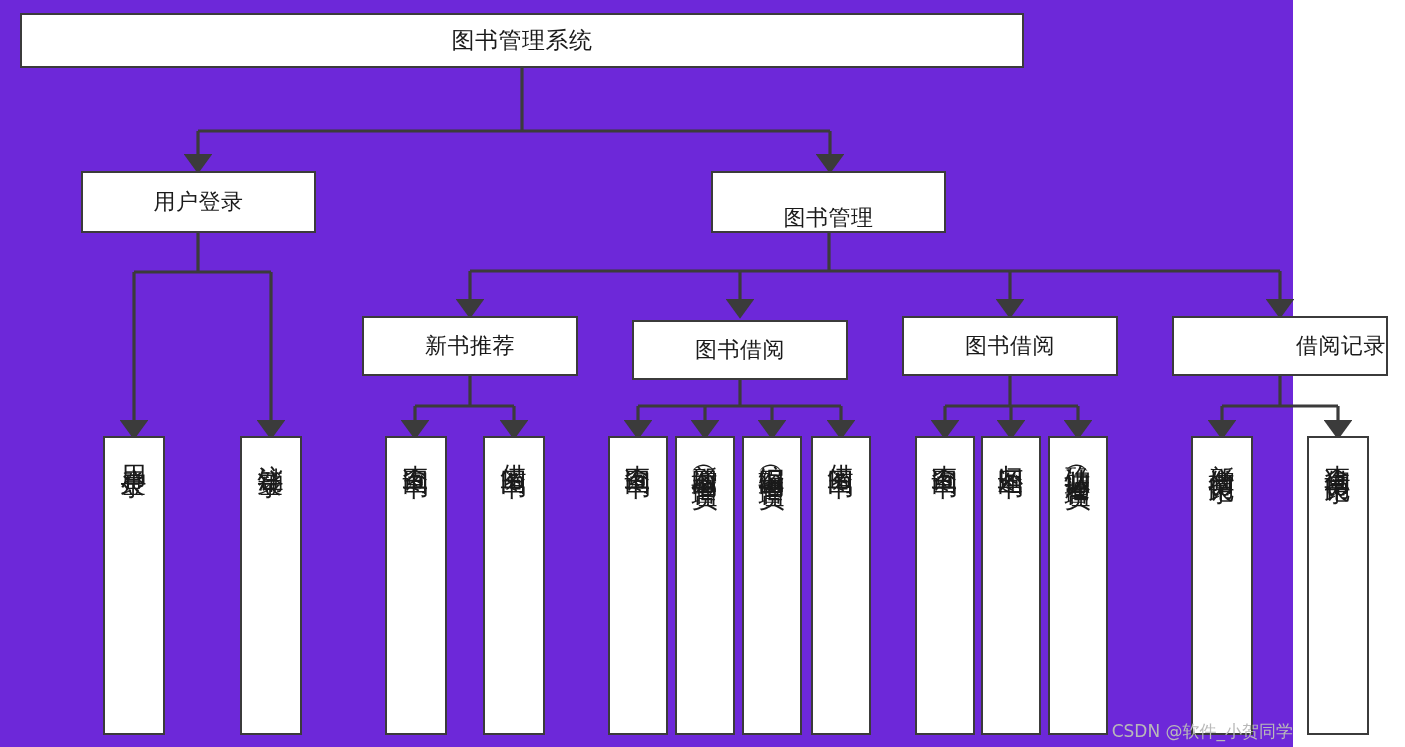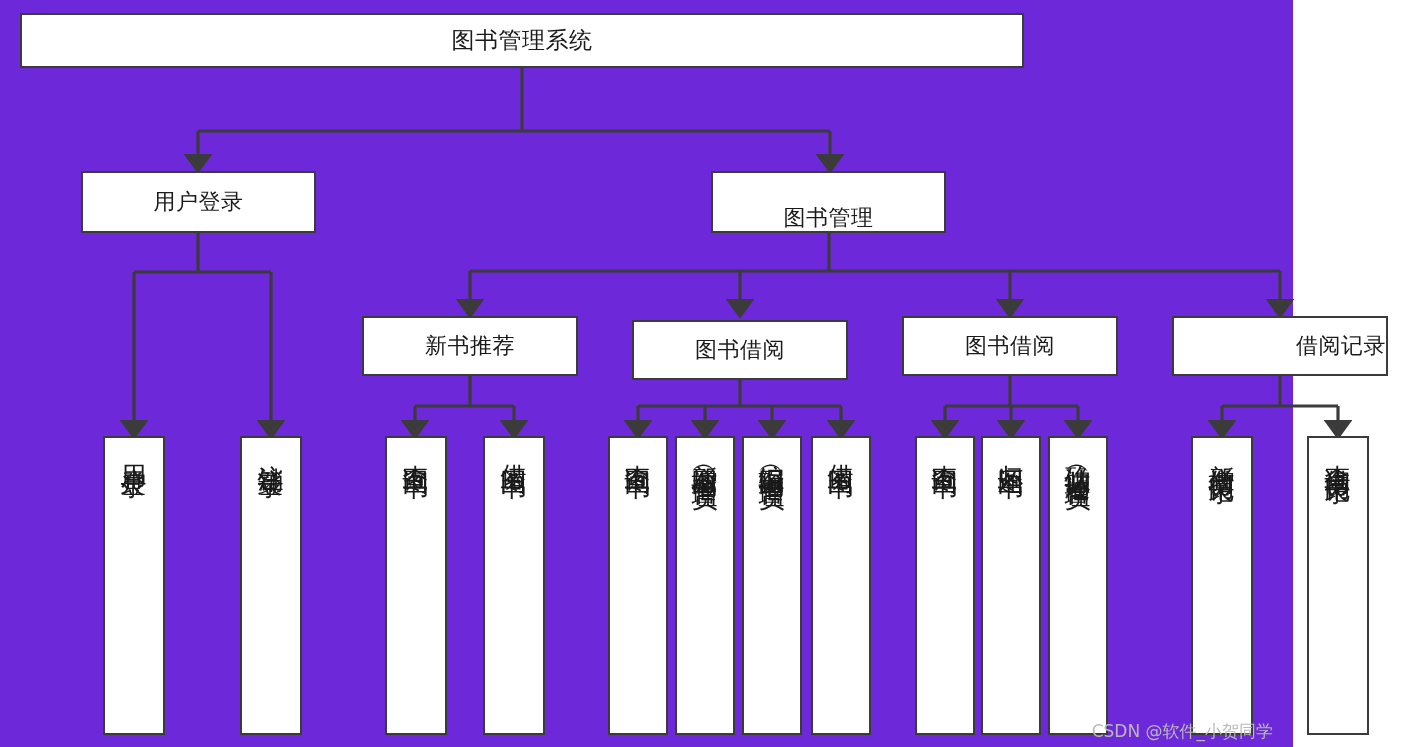--- a/index.html
+++ b/index.html
@@ -62,21 +62,21 @@
   .node.vert .node-label {
     writing-mode: vertical-rl;
     text-orientation: upright;
     font-size: 26px;
     line-height: 1.0;
     letter-spacing: 3px;
     white-space: nowrap;
   }
   .watermark {
     position: absolute;
-    right: 20px;
+    right: 0;
     bottom: 4px;
     font-size: 17px;
     color: #b9b9b9;
     z-index: 5;
     white-space: nowrap;
     font-family: "DejaVu Sans", "Liberation Sans", sans-serif;
   }
 </style>
 </head>
 <body>

